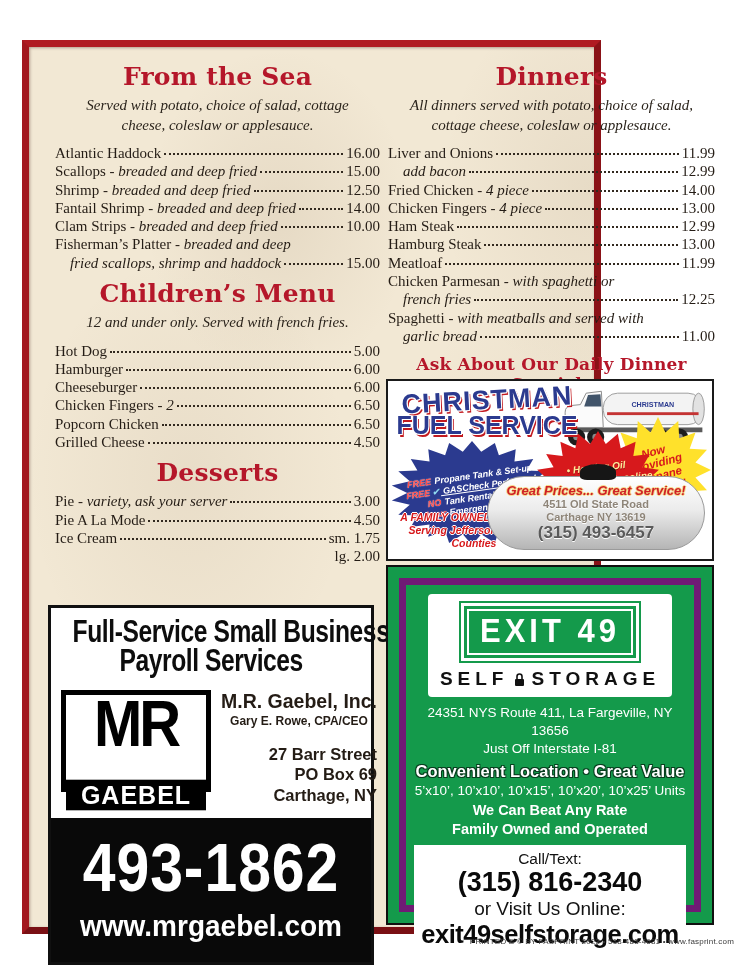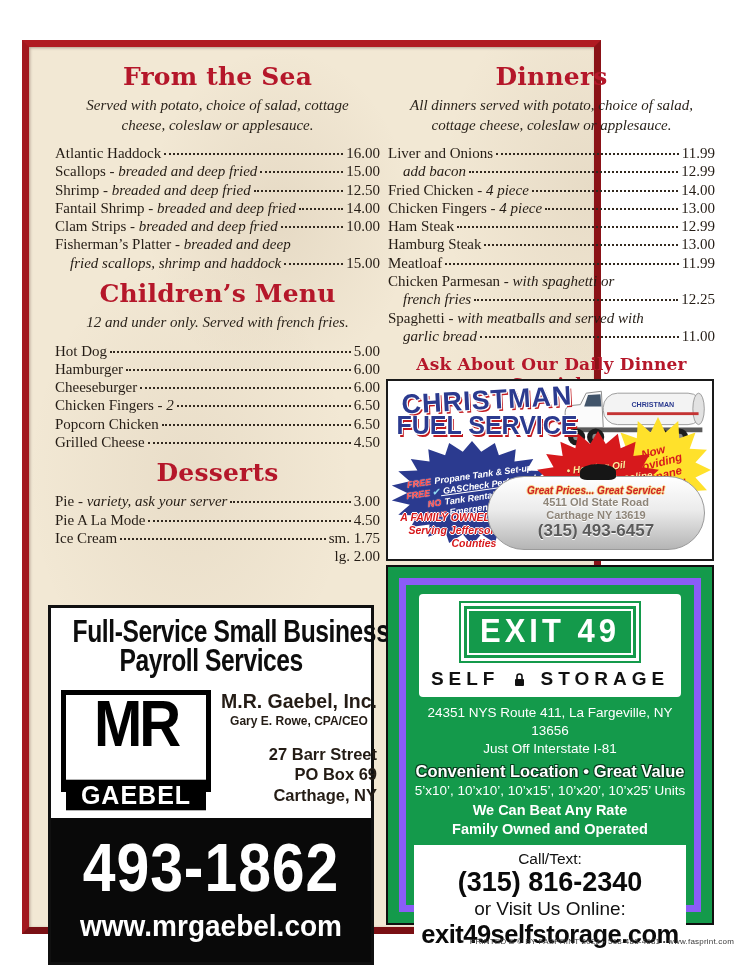--- a/index.html
+++ b/index.html
@@ -95,21 +95,21 @@
     position: absolute; right: 7px; bottom: 9px; width: 218px; height: 74px; z-index: 6;
     border-radius: 38px; border: 1px solid #9a9a9a;
     background: linear-gradient(180deg, #ffffff 0%, #ececec 45%, #c9c9c9 80%, #b5b5b5 100%);
     display: flex; flex-direction: column; align-items: center; justify-content: center;
   }
   .chr-tank::before {
     content: ""; position: absolute; top: -13px; left: 92px; width: 36px; height: 16px;
     background: #161616; border-radius: 50% 50% 20% 20%;
   }
   .tank-l1 { font-family: "Liberation Sans", sans-serif; font-weight: 700; font-style: italic;
-             font-size: 10px; color: #cf2027;
+             font-size: 13px; color: #cf2027;
              text-shadow: -1px 0 0 #f6d98a, 1px 0 0 #f6d98a, 0 -1px 0 #f6d98a, 0 1px 0 #f6d98a; }
   .tank-l2 { font-family: "Liberation Sans", sans-serif; font-weight: 700; font-size: 11px;
              color: #8e8579; text-shadow: 0 1px 0 #fff; line-height: 1.15; }
   .tank-phone { font-family: "Liberation Sans", sans-serif; font-weight: 700; font-size: 17px;
                 color: #5a5a5a; text-shadow: 0 1px 0 #fff; }
 
   
   .gaebel-ad {
     position: absolute; left: 19px; top: 518px; width: 326px; height: 360px;
     background: #fff; border: 3px solid #101010; display: flex; flex-direction: column;
@@ -135,33 +135,33 @@
   .gb-phone { font-weight: 700; font-size: 62px; line-height: 1; transform: scale(.95, 1.1);
               letter-spacing: 1px; white-space: nowrap; }
   .gb-site { font-weight: 700; font-size: 28px; margin-top: 12px; transform: scaleY(1.05); }
 
   
   .exit49-ad {
     position: absolute; left: 357px; top: 518px; width: 328px; height: 360px;
     border: 2px solid #101010; background: #149a4b; padding: 11px;
     font-family: "Liberation Sans", sans-serif;
   }
-  .ex-band { background: #8b5cf6; height: 100%; padding: 7px; }
+  .ex-band { background: #701a75; height: 100%; padding: 7px; }
   .ex-core { background: #149a4b; height: 100%; padding: 9px 6px 8px;
              display: flex; flex-direction: column; align-items: center; }
   .ex-logo-panel { background: #fff; border-radius: 4px; padding: 9px 12px 7px; text-align: center; }
   .ex-logo-box {
     display: inline-block; background: #149a4b; padding: 8px 16px;
     border: 3px solid #fff; outline: 2px solid #149a4b;
     box-shadow: inset 0 0 0 3px #149a4b, inset 0 0 0 5px #fff;
   }
   .ex-logo-text { font-weight: 700; font-size: 31px; color: #fff; letter-spacing: 4px;
                   white-space: nowrap; transform: scaleY(1.05); display: inline-block; }
   .ex-selfstorage { margin-top: 7px; display: flex; align-items: center; justify-content: center;
-                    gap: 15px; font-weight: 700; font-size: 19px; letter-spacing: 5px; color: #111; }
+                    gap: 6px; font-weight: 700; font-size: 19px; letter-spacing: 5px; color: #111; }
   .ex-addr { color: #fff; font-size: 13.5px; line-height: 1.35; margin-top: 7px; text-align: center; }
   .ex-tagline { color: #fff; font-weight: 700; font-size: 16.5px; margin-top: 3px; white-space: nowrap;
                 text-shadow: -1px -1px 0 #083d1e, 1px -1px 0 #083d1e, -1px 1px 0 #083d1e, 1px 1px 0 #083d1e; }
   .ex-units { color: #fff; font-size: 13.5px; margin-top: 2px; white-space: nowrap; }
   .ex-family { color: #fff; font-weight: 700; font-size: 14.5px; margin-top: 3px; line-height: 1.3; text-align: center; }
   .ex-callbox { background: #fff; margin-top: 7px; width: 272px; flex: 1; padding: 5px 4px;
                 text-align: center; display: flex; flex-direction: column; justify-content: center; }
   .ex-call { font-size: 15.5px; color: #111; }
   .ex-phone { font-weight: 700; font-size: 27px; color: #0a0a0a; line-height: 1.1; }
   .ex-online { font-size: 19px; color: #111; }

